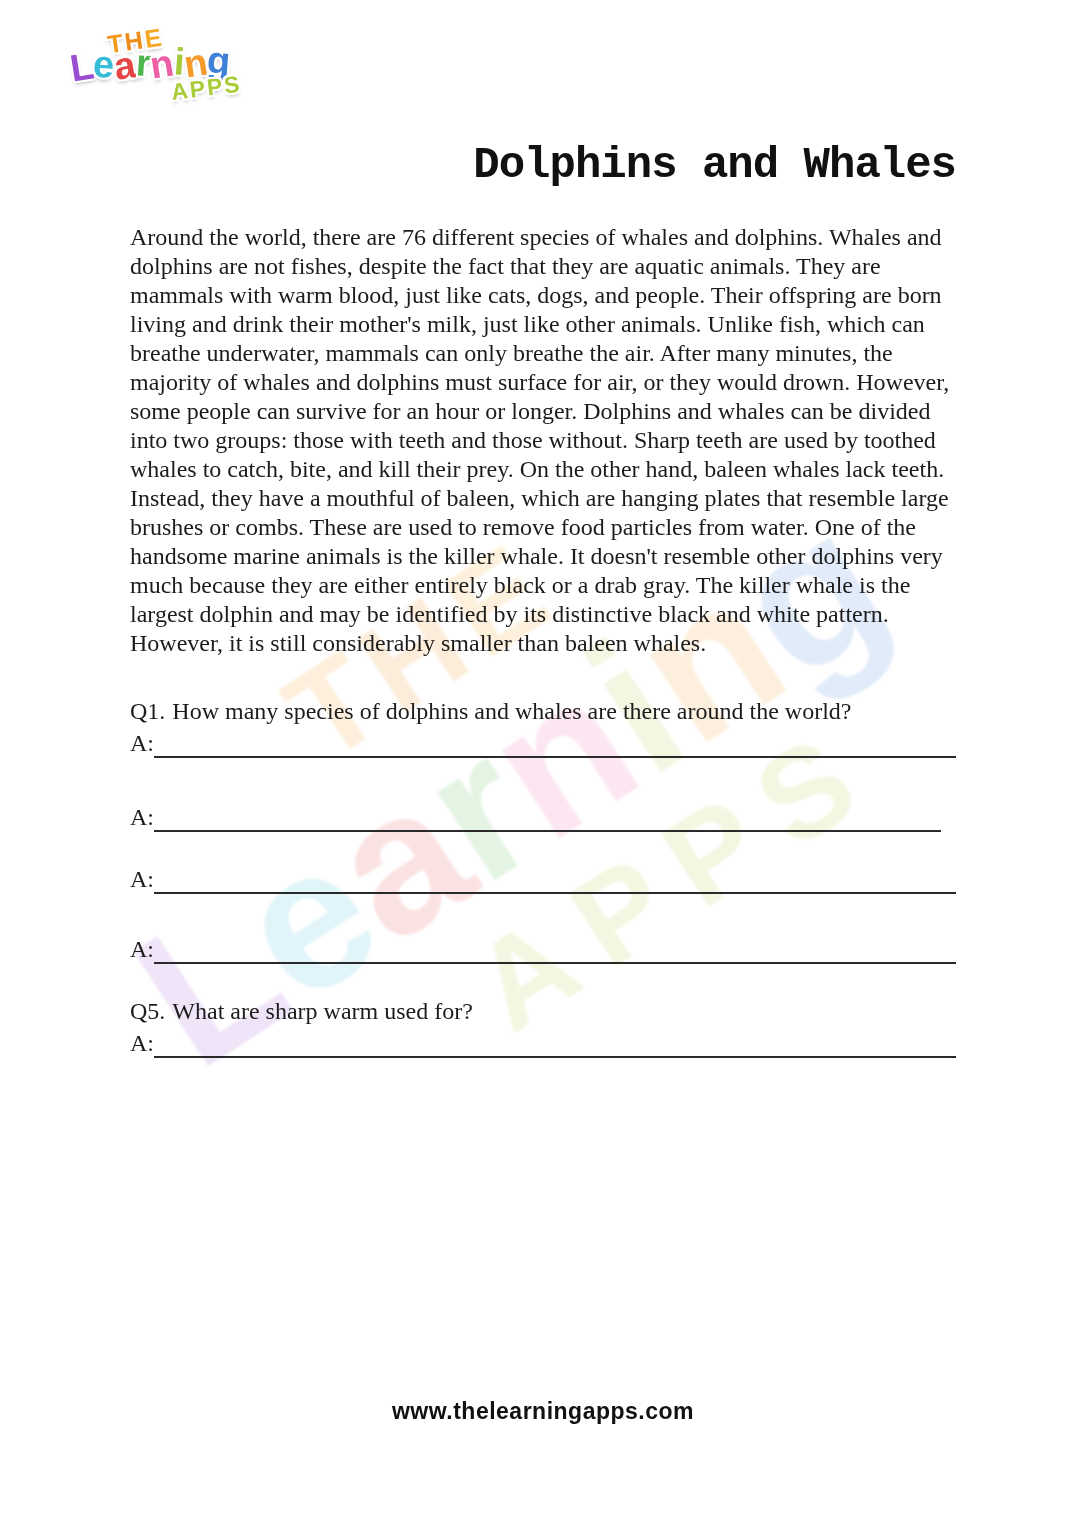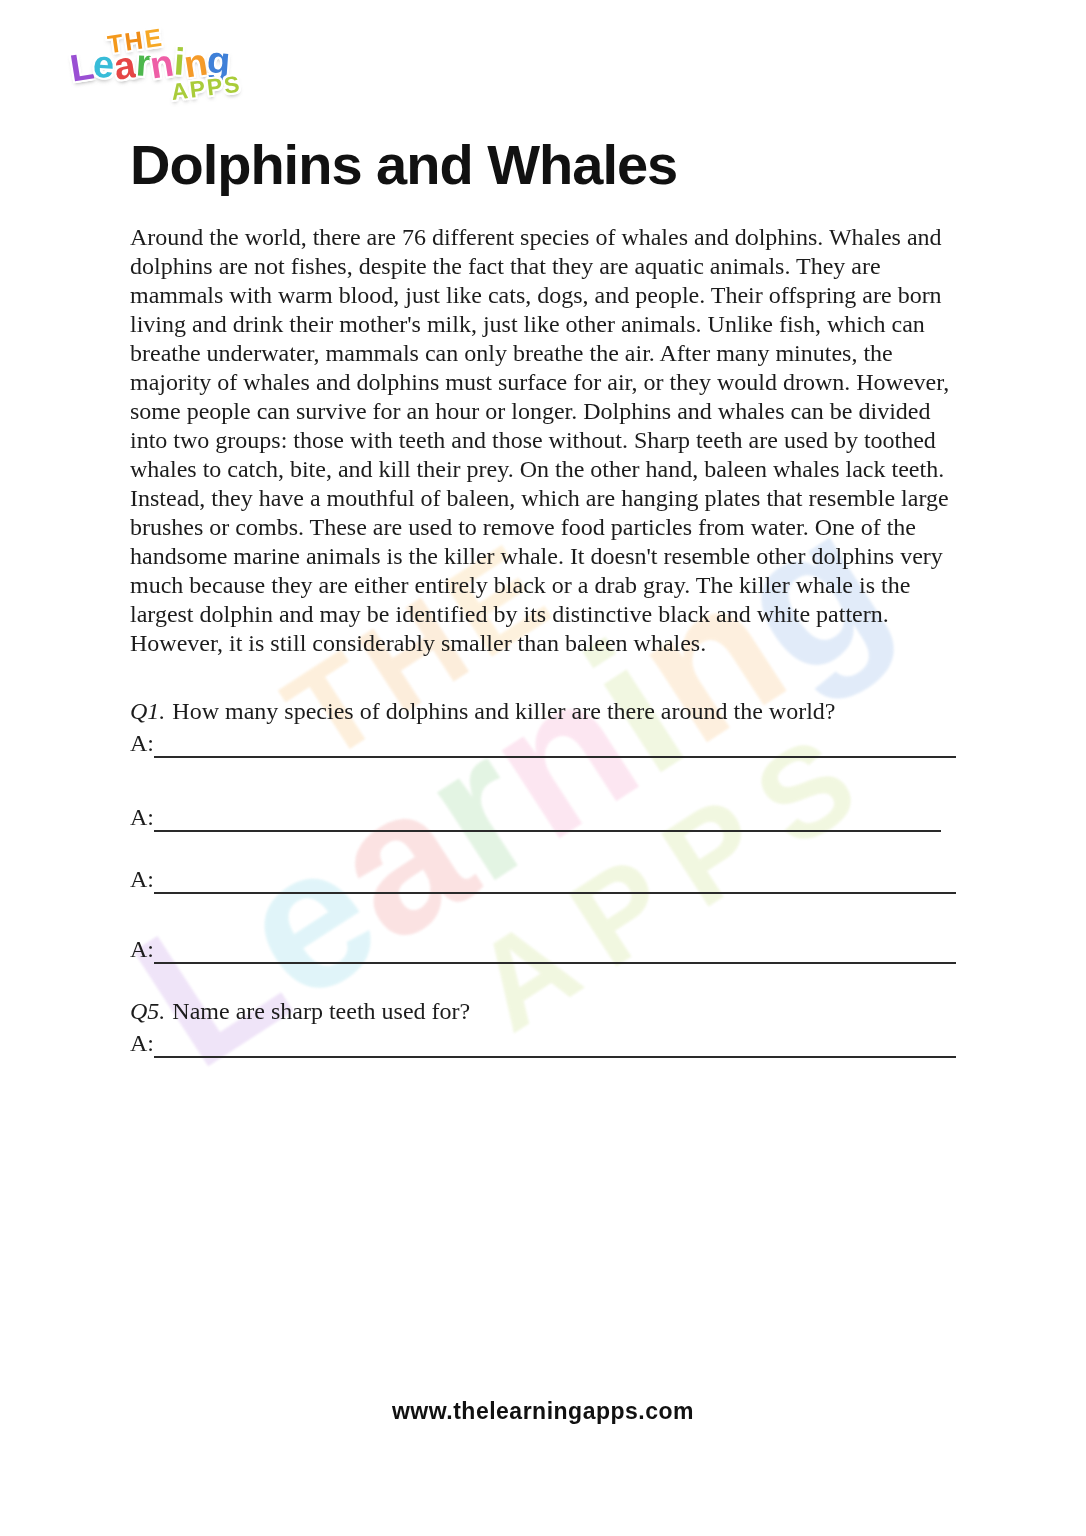--- a/index.html
+++ b/index.html
@@ -50,45 +50,45 @@
   .logo-learning span:nth-child(odd){ transform:rotate(-7deg) translateY(1px); }
   .logo-learning span:nth-child(even){ transform:rotate(6deg) translateY(-1px); }
   .logo-apps{ font-size:23px; margin-left:100px; margin-top:-10px; letter-spacing:2px; transform:rotate(-5deg); }
 
   
   .main{
     position:relative; z-index:2;
     padding:130px 130px 0 130px; 
   }
   .title{
-    font-family:Liberation Sans, sans-serif;
+    font-family:Liberation Mono, monospace;
     font-weight:bold;
-    font-size:56px;
+    font-size:44px;
     line-height:70px;
-    text-align:left;
+    text-align:right;
     color:#111111;
     letter-spacing:-1px;
   }
   .passage{
     margin-top:23px;
     font-size:24px;
     line-height:29px;
     white-space:pre-wrap;
     text-align:left;
   }
   .instruction{
     margin-top:32px;
     font-size:24px;
     line-height:30px;
   }
   .questions{ margin-top:38px; }
   .qblock{ margin-bottom:32px; }
   .qblock.first{ margin-bottom:44px; }
   .qtext{ font-size:24px; line-height:30px; }
-  .qlabel{ margin-right:7px;font-style:italic; }
+  .qlabel{ margin-right:7px; }
   .answer-row{
     display:flex; align-items:flex-end;
     font-size:24px; line-height:30px;
     margin-top:2px;
   }
   .answer-row.detached{ margin-top:40px; }
   .answer-line{
     flex:1 1 auto;
     border-bottom:2px solid #2a2a2a;
     height:26px;
@@ -139,21 +139,21 @@
   <div class="main">
 
     <h1 class="title">Dolphins and Whales</h1>
 
     <p class="passage">Around the world, there are 76 different species of whales and dolphins. Whales and dolphins are not fishes, despite the fact that they are aquatic animals. They are mammals with warm blood, just like cats, dogs, and people. Their offspring are born living and drink their mother's milk, just like other animals. Unlike fish, which can breathe underwater, mammals can only breathe the air. After many minutes, the majority of whales and dolphins must surface for air, or they would drown. However, some people can survive for an hour or longer. Dolphins and whales can be divided into two groups: those with teeth and those without. Sharp teeth are used by toothed whales to catch, bite, and kill their prey. On the other hand, baleen whales lack teeth. Instead, they have a mouthful of baleen, which are hanging plates that resemble large brushes or combs. These are used to remove food particles from water. One of the handsome marine animals is the killer whale. It doesn't resemble other dolphins very much because they are either entirely black or a drab gray. The killer whale is the largest dolphin and may be identified by its distinctive black and white pattern.  However, it is still considerably smaller than baleen whales.</p>
 
 
     <div class="questions">
 
       <div class="qblock first">
-        <div class="qtext"><span class="qlabel">Q1.</span><span>How many species of dolphins and killer are there around the world?</span></div>
+        <div class="qtext"><span class="qlabel">Q1.</span><span>How many species of dolphins and whales are there around the world?</span></div>
         <div class="answer-row">
           <span>A:</span>
           <span class="answer-line"></span>
         </div>
       </div>
 
       <div class="qblock">
         <div class="answer-row">
           <span>A:</span>
           <span class="answer-line short"></span>
@@ -168,21 +168,21 @@
       </div>
 
       <div class="qblock">
         <div class="answer-row detached">
           <span>A:</span>
           <span class="answer-line"></span>
         </div>
       </div>
 
       <div class="qblock">
-        <div class="qtext"><span class="qlabel">Q5.</span><span>Name are sharp teeth used for?</span></div>
+        <div class="qtext"><span class="qlabel">Q5.</span><span>What are sharp warm used for?</span></div>
         <div class="answer-row">
           <span>A:</span>
           <span class="answer-line"></span>
         </div>
       </div>
 
     </div>
   </div>
 
   <div class="footer">www.thelearningapps.com</div>

